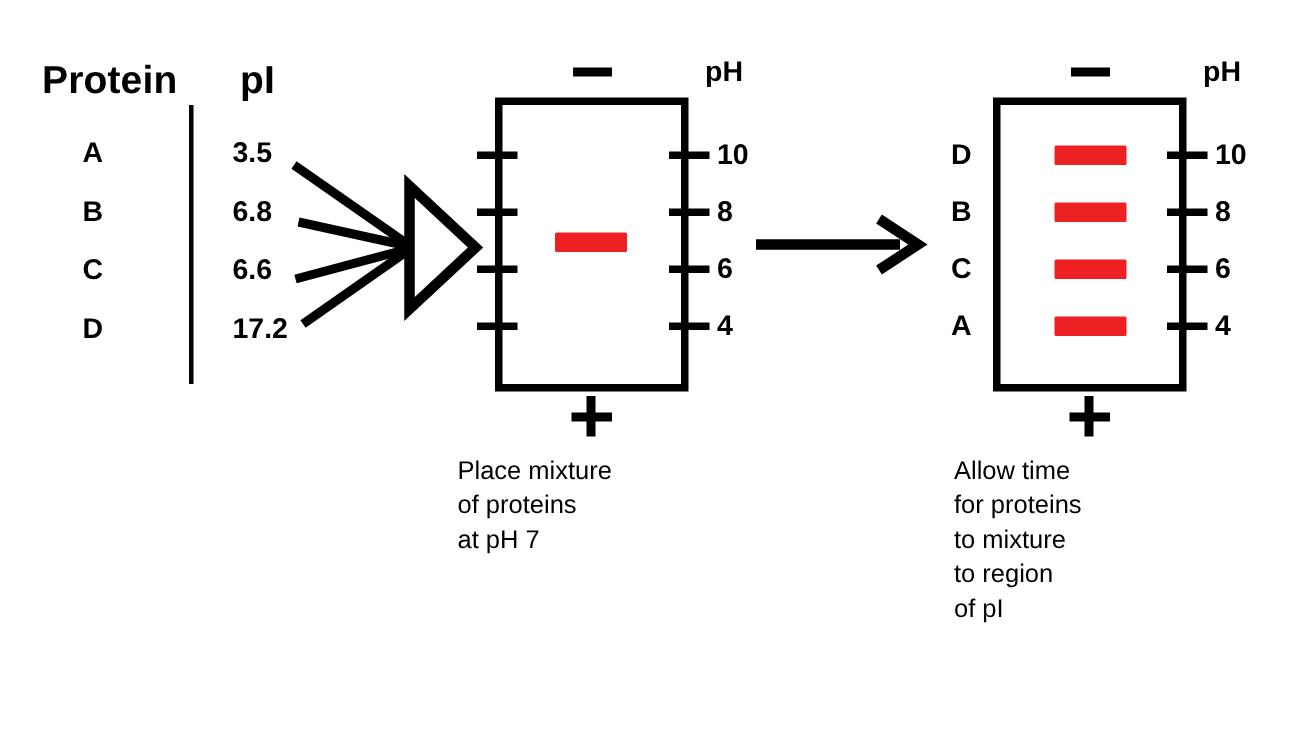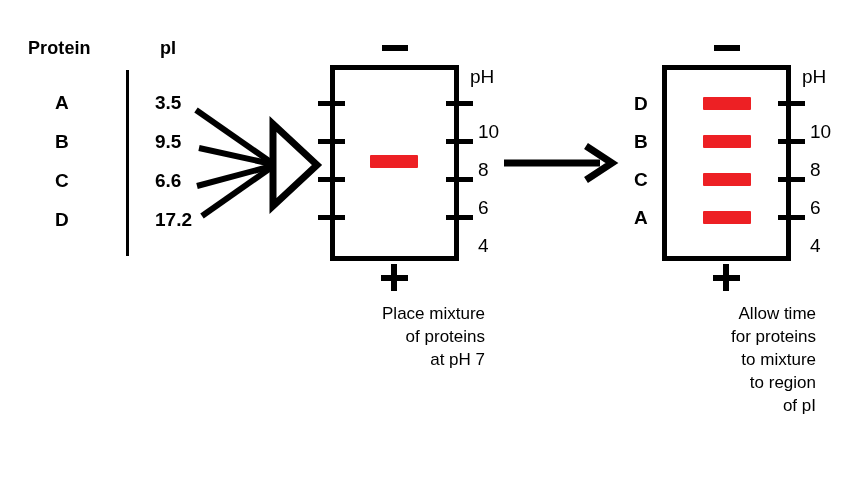--- a/index.html
+++ b/index.html
@@ -21,21 +21,21 @@
     top: 0;
     width: 860px;
     height: 500px;
   }
 
   .abs { position: absolute; }
 
   
   .tbl-head {
     font-weight: bold;
-    font-size: 18px;
+    font-size: 26px;
     letter-spacing: 0.1px;
     white-space: nowrap;
   }
   .tbl-cell {
     font-weight: bold;
     font-size: 19px;
     white-space: nowrap;
   }
   .tbl-divider {
     background: #000000;
@@ -53,24 +53,23 @@
     height: 13px;
     border-radius: 1px;
   }
   .tick {
     position: absolute;
     background: #000000;
     height: 5px;
   }
   .ph-label {
     position: absolute;
-    font-weight: normal;
+    font-weight: bold;
     font-size: 19px;
     white-space: nowrap;
-    margin-top: 28px;
   }
   .protein-label {
     position: absolute;
     font-weight: bold;
     font-size: 19px;
     white-space: nowrap;
   }
 
   
   .sign-minus {
@@ -90,21 +89,21 @@
     background: #000000;
     width: 6px;
     height: 27px;
   }
 
   
   .caption {
     position: absolute;
     font-size: 17px;
     line-height: 23px;
-    text-align: right;
+    text-align: left;
     white-space: pre-line;
   }
 
   svg.overlay {
     position: absolute;
     left: 0;
     top: 0;
     width: 860px;
     height: 500px;
     pointer-events: none;
@@ -120,21 +119,21 @@
   <div class="abs tbl-head" style="left:160px; top:38px;">pI</div>
 
   <div class="abs tbl-divider" style="left:126px; top:70px; height:186px;"></div>
 
   <div class="abs tbl-cell" style="left:55px; top:92px;">A</div>
   <div class="abs tbl-cell" style="left:55px; top:131px;">B</div>
   <div class="abs tbl-cell" style="left:55px; top:170px;">C</div>
   <div class="abs tbl-cell" style="left:55px; top:209px;">D</div>
 
   <div class="abs tbl-cell" style="left:155px; top:92px;">3.5</div>
-  <div class="abs tbl-cell" style="left:155px; top:131px;">9.5</div>
+  <div class="abs tbl-cell" style="left:155px; top:131px;">6.8</div>
   <div class="abs tbl-cell" style="left:155px; top:170px;">6.6</div>
   <div class="abs tbl-cell" style="left:155px; top:209px;">17.2</div>
 
   <div class="abs sign-minus" style="left:382px; top:45px;" title="–"></div>
 
   <div class="abs ph-label" style="left:470px; top:38px;">pH</div>
 
   <div class="abs gel-box" style="left:330px; top:65px; width:129px; height:196px;">
   </div>
 

